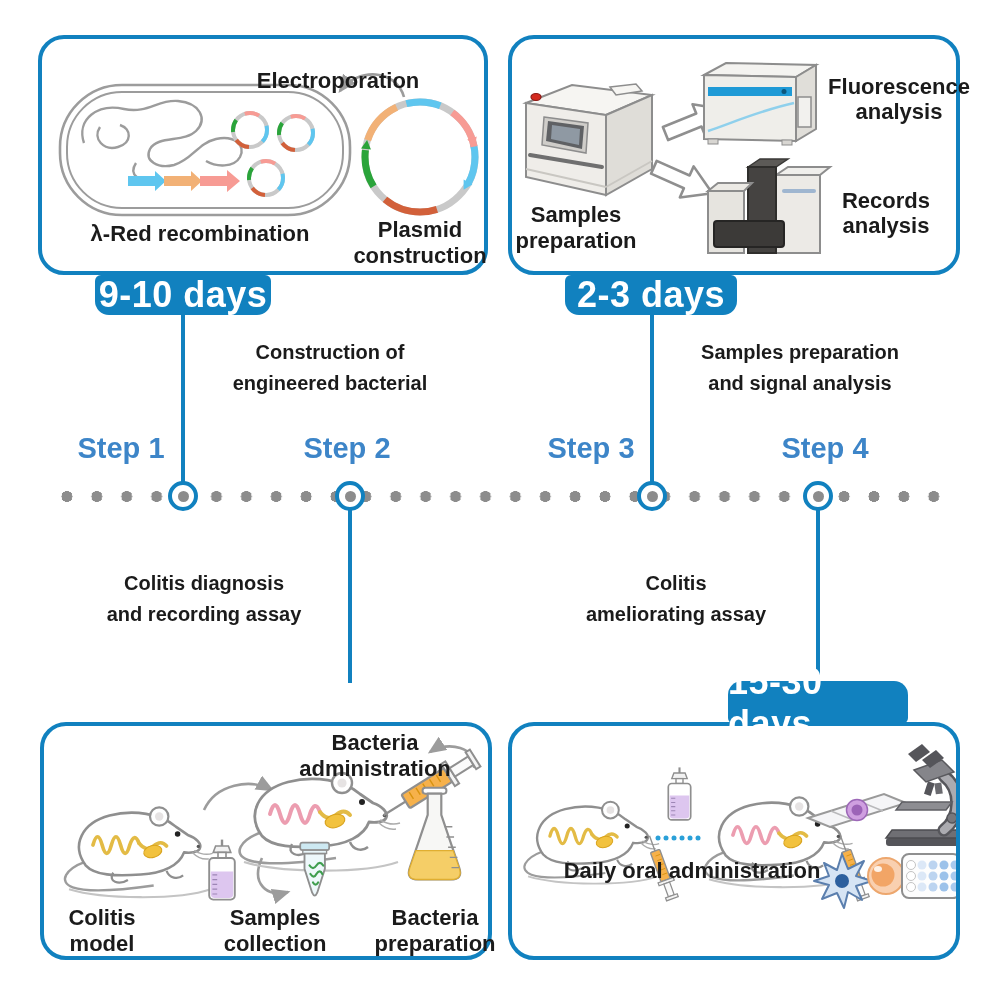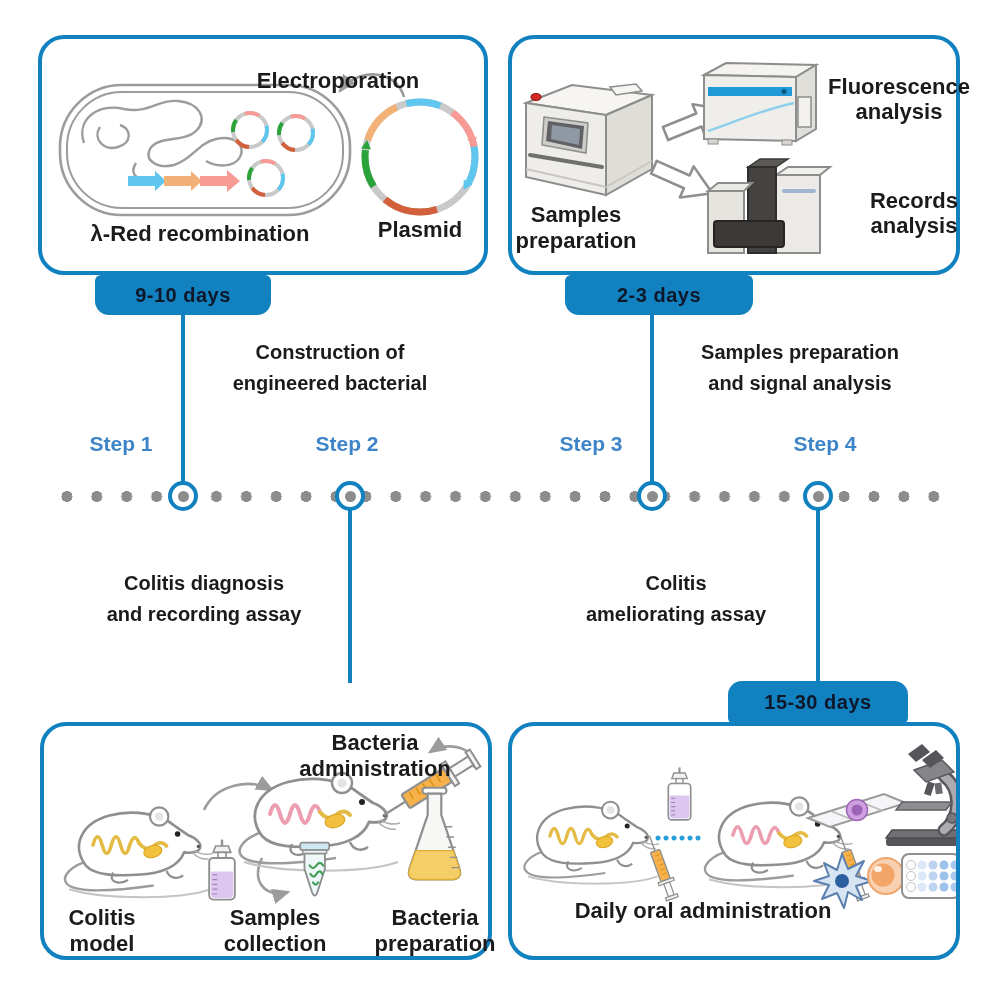--- a/index.html
+++ b/index.html
@@ -1,31 +1,31 @@
 <!DOCTYPE html>
 <html><head>
 <meta charset="utf-8">
 <style>
   html,body{margin:0;padding:0;background:#fff;}
   #canvas{position:relative;width:996px;height:996px;background:#fff;overflow:hidden;
           font-family:"Liberation Sans","DejaVu Sans",sans-serif;font-weight:bold;color:#1b1b1b;}
   .box{position:absolute;border:4px solid #1181bf;border-radius:26px;background:#fff;box-sizing:border-box;}
   .box svg{position:absolute;left:0;top:0;}
-  .badge{position:absolute;background:#1181bf;color:#0f172a;font-size:20px;display:flex;
+  .badge{position:absolute;background:#1181bf;color:#ffffff;font-size:36px;display:flex;
          align-items:center;justify-content:center;z-index:5;letter-spacing:.5px;}
   .badge.top{border-radius:6px 6px 14px 14px;}
   .badge.bottom{border-radius:14px 14px 6px 6px;}
   .vline{position:absolute;width:4px;background:#1181bf;z-index:2;}
   .timeline{position:absolute;left:52px;top:490px;width:896px;height:13px;
             background-image:radial-gradient(circle,#8c8c8c 0 5.4px,transparent 5.6px);
             background-size:29.9px 13px;background-repeat:repeat-x;}
   .node{position:absolute;top:481px;width:30px;height:30px;border:4px solid #1181bf;border-radius:50%;
         background:#fff;box-sizing:border-box;z-index:3;display:flex;align-items:center;justify-content:center;}
   .node-dot{width:11px;height:11px;border-radius:50%;background:#8c8c8c;}
-  .step-label{position:absolute;top:432px;width:180px;text-align:center;font-size:21px;color:#3d85c8;}
+  .step-label{position:absolute;top:432px;width:180px;text-align:center;font-size:29px;color:#3d85c8;}
   .sec-title{position:absolute;width:300px;text-align:center;font-size:20px;line-height:31px;color:#1b1b1b;}
   .lbl{position:absolute;text-align:center;font-size:22px;line-height:26px;color:#1b1b1b;}
 </style>
 </head>
 <body>
 
 <div id="canvas">
 
   <svg width="0" height="0" style="position:absolute" aria-hidden="true">
     <defs>
@@ -118,20 +118,21 @@
         <path d="M0,-5 L9,0 L0,5 Z" fill="#5fc6ef" transform="translate(426,143) rotate(119)"></path>
         <path d="M0,-5 L9,0 L0,5 Z" fill="#2aa43a" transform="translate(324,110) rotate(277)"></path>
         <path d="M0,-5 L9,0 L0,5 Z" fill="#f79b94" transform="translate(430,99) rotate(72)"></path>
       </g>
     </svg>
   </div>
   <div class="lbl" style="left:238px;top:68px;width:200px;">Electroporation</div>
   <div class="lbl" style="left:90px;top:221px;width:220px;">λ-Red recombination</div>
   <div class="lbl" style="left:340px;top:217px;width:160px;">
     <div>Plasmid</div>
+    <div>construction</div>
   </div>
 
   <div class="box" style="left:508px;top:35px;width:452px;height:240px;">
     <svg width="444" height="232" viewBox="0 0 444 232">
       <g>
         <polygon points="14,64 60,46 140,56 94,76" fill="#f6f5f2" stroke="#8d8d8d" stroke-width="2"></polygon>
         <polygon points="14,64 94,76 94,156 14,138" fill="#efede9" stroke="#8d8d8d" stroke-width="2"></polygon>
         <polygon points="94,76 140,56 140,130 94,156" fill="#dfddd8" stroke="#8d8d8d" stroke-width="2"></polygon>
         <polygon points="32,78 76,84 74,114 30,106" fill="#cfcdc9" stroke="#8d8d8d" stroke-width="1.5"></polygon>
         <polygon points="36,82 72,87 70,110 34,102" fill="#5f6164"></polygon>
@@ -167,27 +168,27 @@
     </svg>
   </div>
   <div class="lbl" style="left:501px;top:202px;width:150px;">
     <div>Samples</div>
     <div>preparation</div>
   </div>
   <div class="lbl" style="left:811px;top:74px;width:150px;line-height:25px;margin-left:13px;">
     <div>Fluorescence</div>
     <div>analysis</div>
   </div>
-  <div class="lbl" style="left:839px;top:188px;width:150px;line-height:25px;">
+  <div class="lbl" style="left:811px;top:188px;width:150px;line-height:25px;">
     <div>Records</div>
     <div>analysis</div>
   </div>
 
   <div class="badge top" style="left:95px;top:275px;width:176px;height:40px;">9-10 days</div>
-  <div class="badge top" style="left:565px;top:275px;width:188px;height:40px;">2-3 days</div>
+  <div class="badge top" style="left:565px;top:275px;width:172px;height:40px;">2-3 days</div>
   <div class="badge bottom" style="left:728px;top:681px;width:180px;height:43px;">15-30 days</div>
 
   <div class="vline" style="left:181px;top:312px;height:172px;"></div>
   <div class="vline" style="left:650px;top:312px;height:172px;"></div>
   <div class="vline" style="left:348px;top:508px;height:175px;"></div>
   <div class="vline" style="left:816px;top:508px;height:175px;"></div>
 
   <div class="sec-title" style="left:180px;top:337px;">
     <div>Construction of</div>
     <div>engineered bacterial</div>
@@ -309,15 +310,15 @@
             <circle cx="443" cy="150" r="4.5" fill="#a9caee"></circle>
           <circle cx="399" cy="161" r="4.5" fill="#ffffff" stroke="#c4c4c4"></circle>
             <circle cx="410" cy="161" r="4.5" fill="#dce8f7"></circle>
             <circle cx="421" cy="161" r="4.5" fill="#bcd4f0"></circle>
             <circle cx="432" cy="161" r="4.5" fill="#9cc2ea"></circle>
             <circle cx="443" cy="161" r="4.5" fill="#a9caee"></circle>
         </g>
       </g>
     </svg>
   </div>
-  <div class="lbl" style="left:512px;top:898px;width:360px;margin-left:11px;">Daily oral administration</div>
+  <div class="lbl" style="left:512px;top:858px;width:360px;">Daily oral administration</div>
 
 </div>
 
 </body></html>

